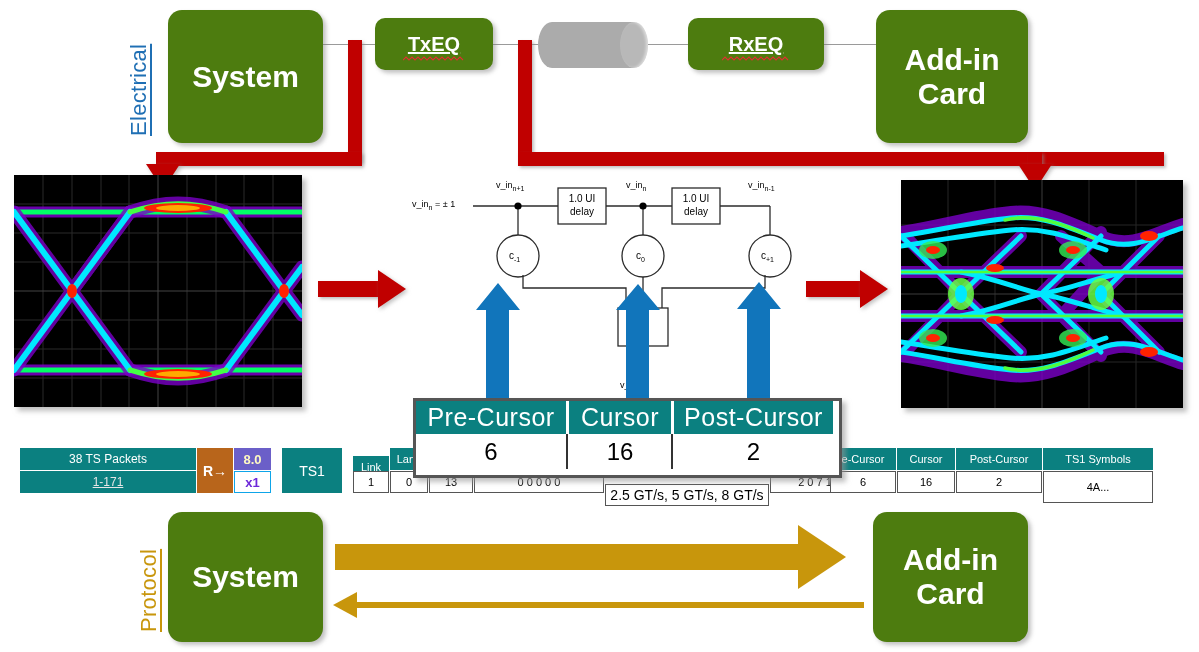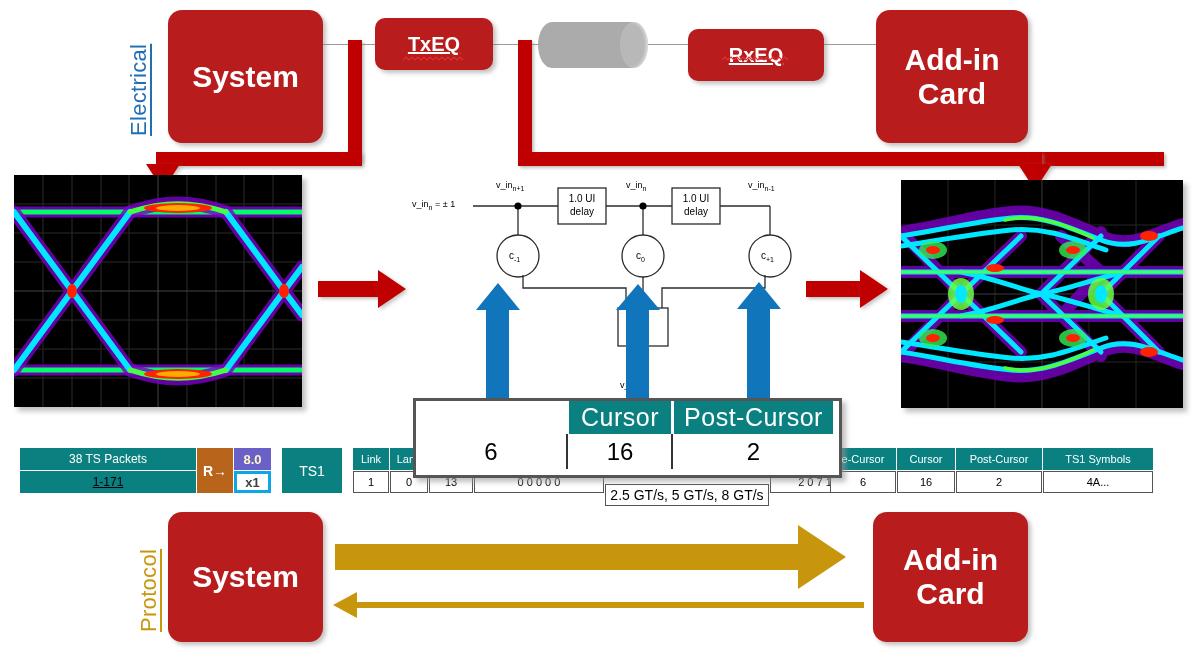--- a/index.html
+++ b/index.html
@@ -15,21 +15,21 @@
     font-size:22px;
     letter-spacing:.3px;
     white-space:nowrap;
   }
   .rowlabel.elec{color:#1F6FB4;text-decoration:underline;}
   .rowlabel.proto{color:#C8960C;text-decoration:underline;}
 
   
   .blk{
     position:absolute;
-    background:#b91c1c;
+    background:#4d7c0f;
     border-radius:14px;
     color:#ffffff;
     font-weight:bold;
     display:flex;align-items:center;justify-content:center;
     text-align:center;
     line-height:1.12;
     box-shadow:3px 3px 4px rgba(120,120,120,.45);
   }
   .blk.small{font-size:20px;border-radius:10px;}
   .blk.big{font-size:30px;}
@@ -132,21 +132,21 @@
   <svg class="squig" style="left:403px;top:56px;width:62px;height:5px;" viewBox="0 0 62 5" preserveAspectRatio="none">
     <path d="M0 4 L3 1 L6 4 L9 1 L12 4 L15 1 L18 4 L21 1 L24 4 L27 1 L30 4 L33 1 L36 4 L39 1 L42 4 L45 1 L48 4 L51 1 L54 4 L57 1 L60 4" fill="none" stroke="#E03030" stroke-width="1.2"></path>
   </svg>
 
   <div class="cyl" style="left:552px;top:22px;width:96px;height:46px;">
     <div class="capL"></div>
     <div class="body"></div>
     <div class="capR"></div>
   </div>
 
-  <div class="blk small" style="left:688px;top:29px;width:136px;height:52px;">
+  <div class="blk small" style="left:688px;top:18px;width:136px;height:52px;">
     <span style="text-decoration:underline;">RxEQ</span>
   </div>
   <svg class="squig" style="left:722px;top:56px;width:68px;height:5px;" viewBox="0 0 68 5" preserveAspectRatio="none">
     <path d="M0 4 L3 1 L6 4 L9 1 L12 4 L15 1 L18 4 L21 1 L24 4 L27 1 L30 4 L33 1 L36 4 L39 1 L42 4 L45 1 L48 4 L51 1 L54 4 L57 1 L60 4 L63 1 L66 4" fill="none" stroke="#E03030" stroke-width="1.2"></path>
   </svg>
 
   <div class="blk big" style="left:876px;top:10px;width:152px;height:133px;">
     <span>
       <span>Add-in</span><br>
       <span>Card</span>
@@ -396,56 +396,57 @@
   </svg>
   <svg class="bluearrow" style="left:725px;top:255px;width:66px;height:158px;" viewBox="0 0 66 158">
     <path d="M22 158 L22 54 L12 54 L34 27 L56 54 L45 54 L45 158 Z" fill="#1175BB"></path>
   </svg>
 
   <div class="strip">
 
     <div class="tealbox" style="left:0px;top:0px;width:176px;height:22px;border:1px solid #0B8080;
          color:#fff;font-size:12px;display:flex;align-items:center;justify-content:center;">38 TS Packets</div>
     <div class="tealbox" style="left:0px;top:23px;width:176px;height:22px;border:1px solid #0B8080;
-         color:#000000;font-size:12px;display:flex;align-items:center;justify-content:center;text-decoration:underline;">1-171</div>
+         color:#e5e5e5;font-size:12px;display:flex;align-items:center;justify-content:center;text-decoration:underline;">1-171</div>
 
     <div style="position:absolute;left:177px;top:0px;width:36px;height:45px;background:#B8651B;
          color:#fff;font-size:14px;font-weight:bold;display:flex;align-items:center;justify-content:center;">R→</div>
 
     <div style="position:absolute;left:214px;top:0px;width:37px;height:22px;background:#6B5FC8;
          color:#fef9c3;font-size:13px;font-weight:bold;display:flex;align-items:center;justify-content:center;">8.0</div>
-    <div style="position:absolute;left:214px;top:23px;width:37px;height:22px;background:#fff;border:3px solid #0ea5e9;
-         color:#404040;font-size:13px;font-weight:bold;display:flex;align-items:center;justify-content:center;box-sizing:border-box;">x1</div>
+    <div style="position:absolute;left:214px;top:23px;width:37px;height:22px;background:#fff;border:1px solid #0ea5e9;
+         color:#6d28d9;font-size:13px;font-weight:bold;display:flex;align-items:center;justify-content:center;box-sizing:border-box;">x1</div>
 
     <div class="tealbox" style="left:262px;top:0px;width:60px;height:45px;
          color:#fff;font-size:14px;display:flex;align-items:center;justify-content:center;">TS1</div>
 
-    <div class="cellhdr" style="left:333px;top:0px;width:36px;height:22px;">Link</div>
+    <div class="cellhdr" style="left:333px;top:8px;width:36px;height:22px;">Link</div>
     <div class="cellhdr" style="left:370px;top:0px;width:38px;height:22px;">Lane</div>
     <div class="cellhdr" style="left:409px;top:0px;width:44px;height:22px;">N_F</div>
 
     <div class="cellval" style="left:333px;top:23px;width:36px;height:22px;">1</div>
     <div class="cellval" style="left:370px;top:23px;width:38px;height:22px;">0</div>
     <div class="cellval" style="left:409px;top:23px;width:44px;height:22px;">13</div>
     <div class="cellval" style="left:454px;top:23px;width:130px;height:22px;">0 0 0 0 0</div>
     <div class="cellval" style="left:585px;top:36px;width:164px;height:22px;font-size:14px;">2.5 GT/s, 5 GT/s, 8 GT/s</div>
     <div class="cellval" style="left:750px;top:23px;width:90px;height:22px;">2 0 7 1</div>
 
     <div class="cellhdr" style="left:810px;top:0px;width:66px;height:22px;">e-Cursor</div>
     <div class="cellhdr" style="left:877px;top:0px;width:58px;height:22px;">Cursor</div>
     <div class="cellhdr" style="left:936px;top:0px;width:86px;height:22px;">Post-Cursor</div>
     <div class="cellhdr" style="left:1023px;top:0px;width:110px;height:22px;">TS1 Symbols</div>
 
     <div class="cellval" style="left:810px;top:23px;width:66px;height:22px;">6</div>
     <div class="cellval" style="left:877px;top:23px;width:58px;height:22px;">16</div>
     <div class="cellval" style="left:936px;top:23px;width:86px;height:22px;">2</div>
-    <div class="cellval" style="left:1023px;top:23px;width:110px;height:22px;">4A...</div>
+    <div class="cellval" style="left:1023px;top:23px;width:110px;height:32px;">4A...</div>
   </div>
 
   <div class="curtbl">
+    <div class="hcell" style="left:0px;width:152px;border-right:2px solid #fff;">Pre-Cursor</div>
     <div class="hcell" style="left:153px;width:104px;border-right:2px solid #fff;">Cursor</div>
     <div class="hcell" style="left:258px;width:159px;">Post-Cursor</div>
 
     <div class="vcell" style="left:0px;width:152px;">6</div>
     <div class="vcell" style="left:153px;width:104px;">16</div>
     <div class="vcell" style="left:258px;width:159px;border-right:none;">2</div>
   </div>
 
   <div class="blk big" style="left:168px;top:512px;width:155px;height:130px;">
     <span>System</span>

